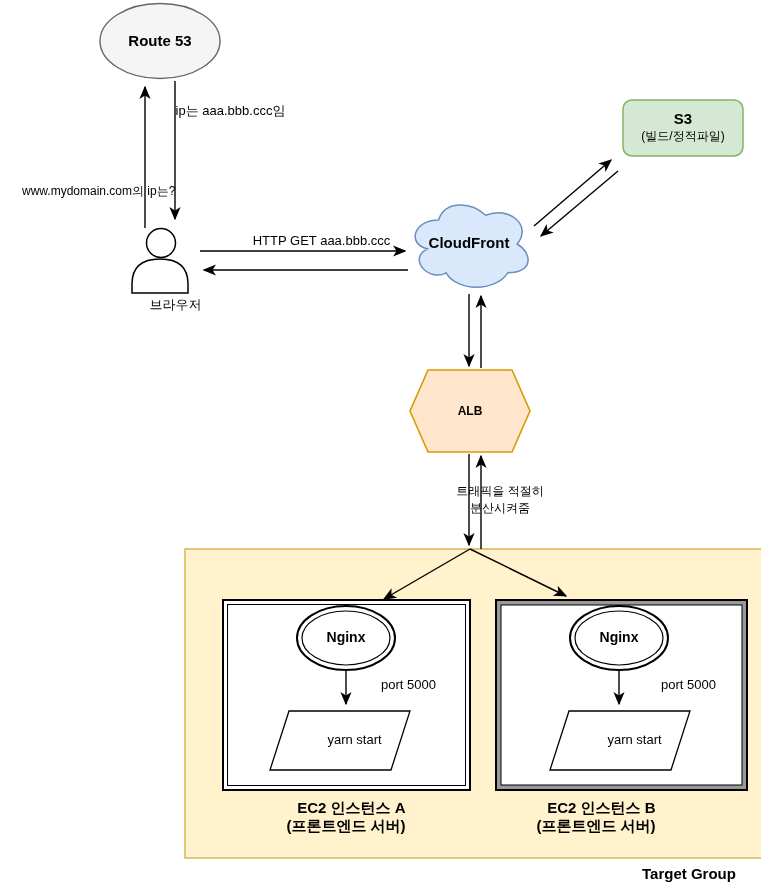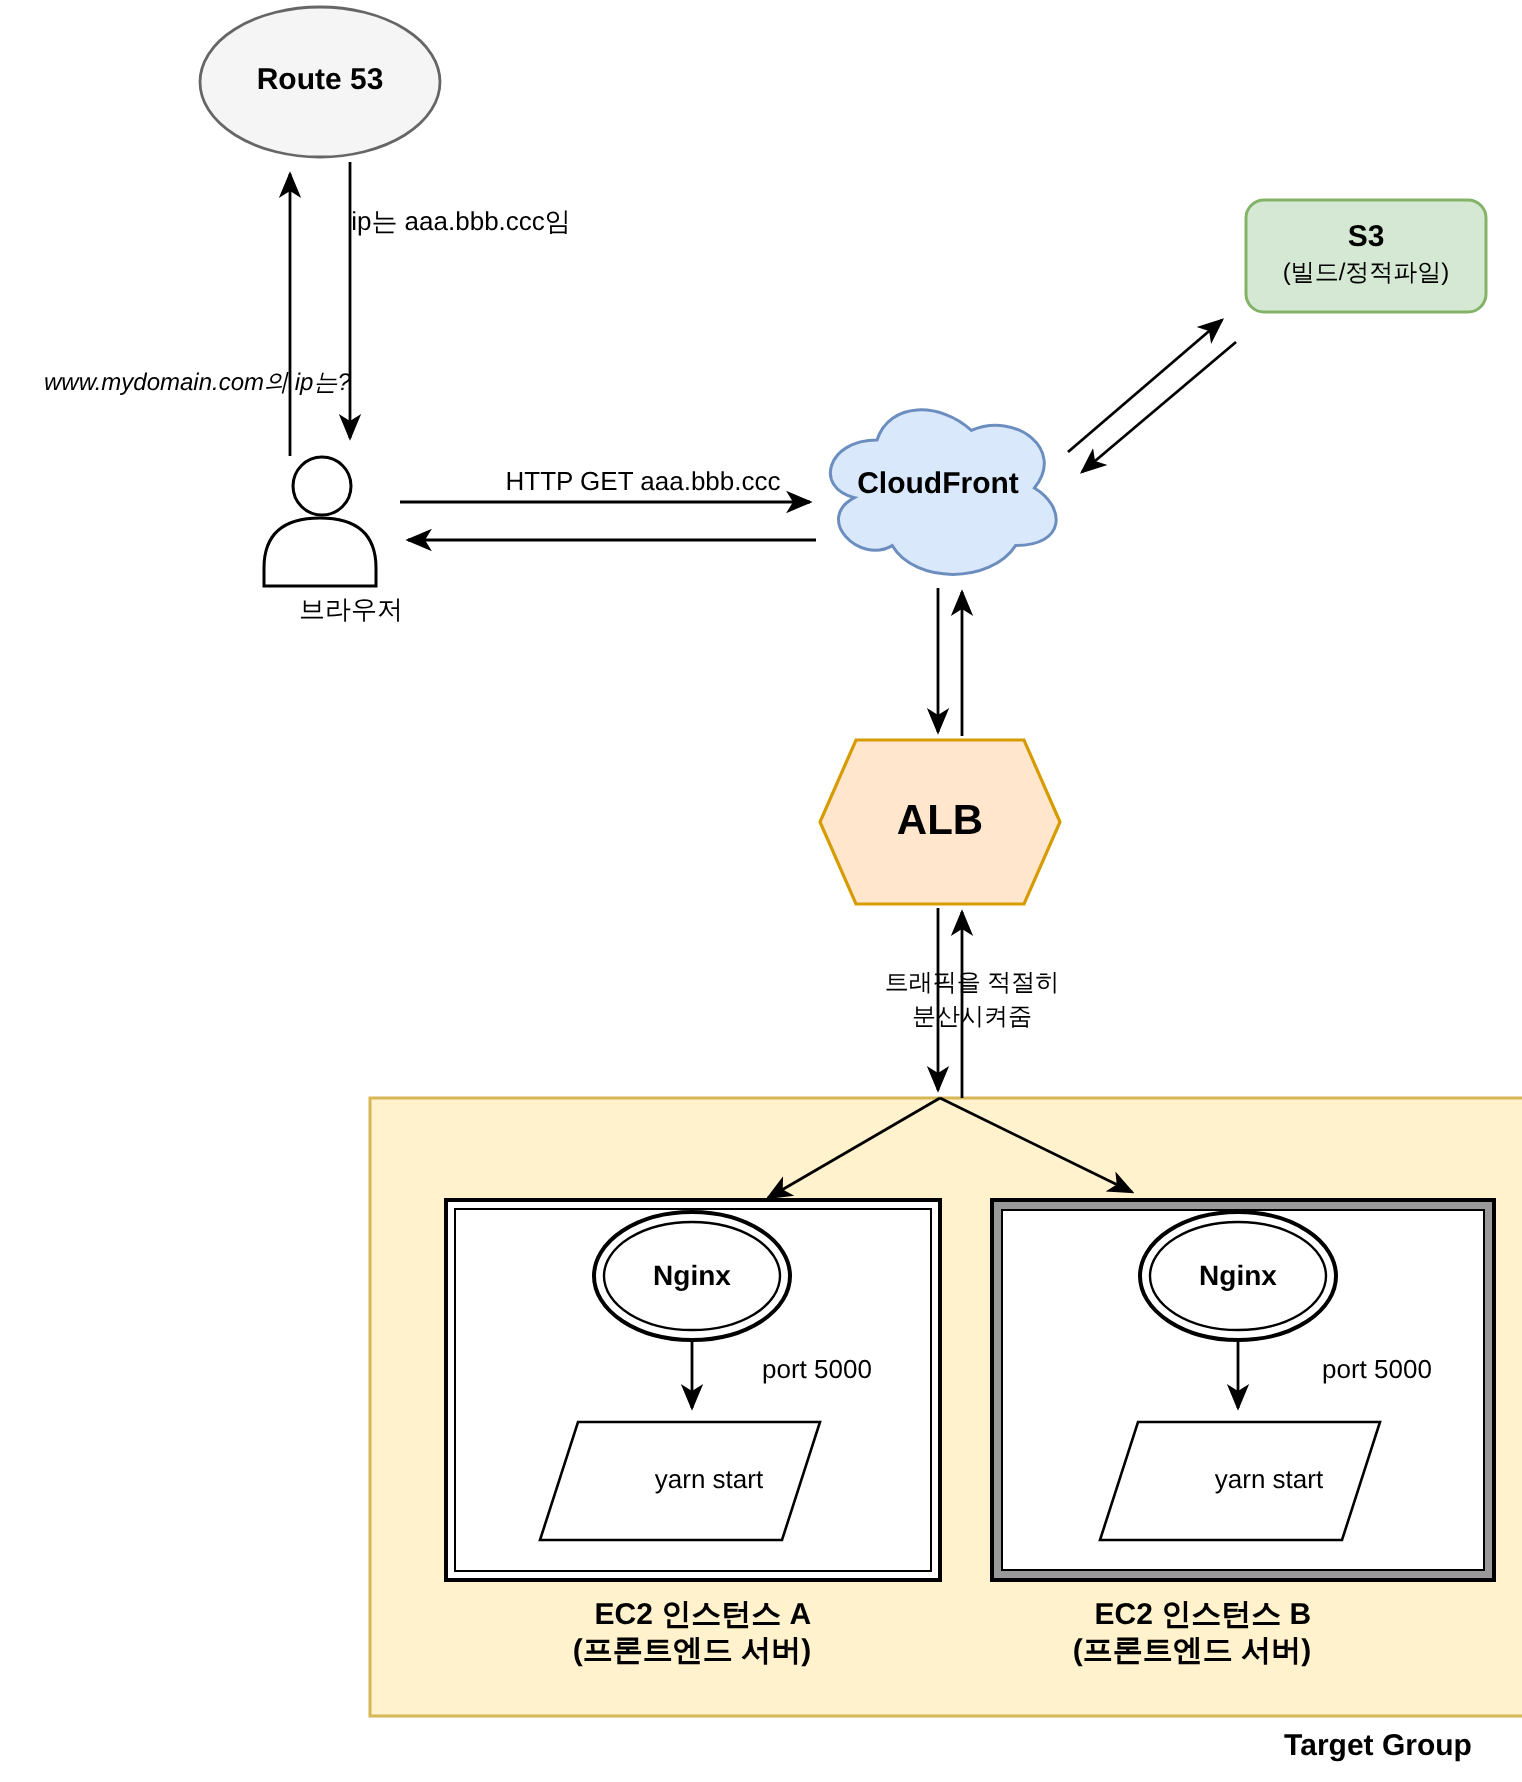--- a/index.html
+++ b/index.html
@@ -21,21 +21,21 @@
   .gray-fill     { fill:var(--c-ec2b_border_fill); stroke:var(--c-shape_stroke); }
   .edge          { stroke:var(--c-arrow); fill:none; stroke-width:1.4; }
 
   
   .lbl { position:absolute; color:var(--c-text); white-space:nowrap; font-size:12px; line-height:1.25; }
   .cc  { transform:translate(-50%,-50%); text-align:center; }
   .cx  { transform:translateX(-50%); text-align:right; }
   .b   { font-weight:bold; }
   .f13 { font-size:13px;padding-left:29px; }
   .f15 { font-size:15px; }
-  .f16 { font-size:21px; }
+  .f16 { font-size:12px; }
 </style>
 </head>
 <body>
 
 <div id="canvas">
 
   <svg id="diagram-svg" width="761" height="891" viewBox="0 0 761 891">
     <defs>
       <marker id="arr" viewBox="0 0 10 10" refX="9" refY="5" markerWidth="9.5" markerHeight="9.5" orient="auto-start-reverse">
         <path d="M0,0.8 L10,5 L0,9.2 L2.6,5 Z" fill="#000000"></path>
@@ -93,36 +93,36 @@
     <ellipse cx="599" cy="638" rx="49" ry="32" class="white-shape" stroke-width="2"></ellipse>
     <ellipse cx="599" cy="638" rx="44" ry="27" fill="none" class="white-shape" stroke-width="1.2"></ellipse>
     <line x1="599" y1="671" x2="599" y2="704" class="edge" marker-end="url(#arr)"></line>
     <path d="M 549 711 L 670 711 L 651 770 L 530 770 Z" class="white-shape" stroke-width="1.3"></path>
   </svg>
 
   <div class="lbl cc b f15" style="left:140px; top:41px;">Route 53</div>
 
   <div class="lbl cc f13" style="left:196px; top:111px;">ip는 aaa.bbb.ccc임</div>
 
-  <div class="lbl" style="left:2px; top:184px;font-style:italic;">www.mydomain.com의 ip는?</div>
+  <div class="lbl" style="left:2px; top:184px;">www.mydomain.com의 ip는?</div>
 
   <div class="lbl cc f13" style="left:287px; top:241px;">HTTP GET aaa.bbb.ccc</div>
 
   <div class="lbl cc b f15" style="left:449px; top:243px;">CloudFront</div>
 
   <div class="lbl cc" style="left:663px; top:127px;text-align:center;">
     <div class="b f15">S3</div>
     <div>(빌드/정적파일)</div>
   </div>
 
   <div class="lbl cc b f16" style="left:450px; top:411px;">ALB</div>
 
   <div class="lbl cc f13" style="left:141px; top:305px;">브라우저</div>
 
-  <div class="lbl cc" style="left:466px; top:500px; line-height:17px;">
+  <div class="lbl cc" style="left:480px; top:500px; line-height:17px;">
     <div>트래픽을 적절히</div>
     <div>분산시켜줌</div>
   </div>
 
 
   <div class="lbl cc b" style="left:326px; top:638px; font-size:14px;">Nginx</div>
   <div class="lbl cc b" style="left:599px; top:638px; font-size:14px;">Nginx</div>
 
   <div class="lbl f13" style="left:332px; top:677px;">port 5000</div>
   <div class="lbl f13" style="left:612px; top:677px;">port 5000</div>

